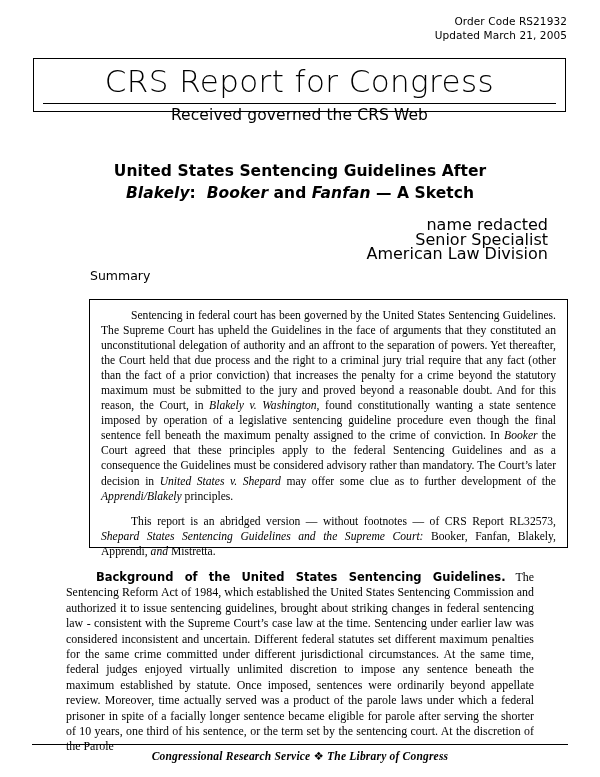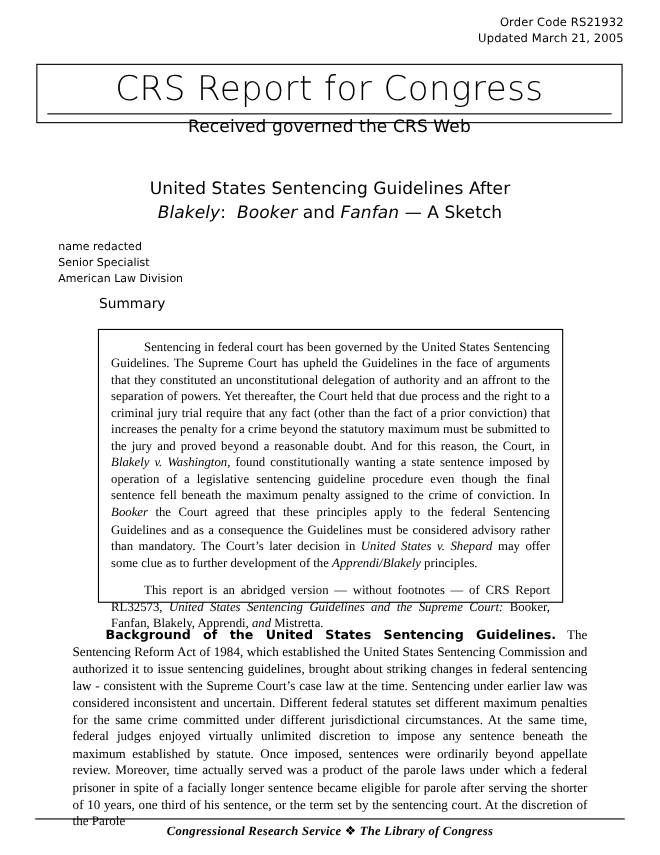--- a/index.html
+++ b/index.html
@@ -81,53 +81,53 @@
   }
 
   
   .doc-title {
     position: absolute;
     left: 60px;
     top: 160px;
     width: 480px;
     text-align: center;
     font-family: "DejaVu Sans", "Liberation Sans", sans-serif;
-    font-weight: normal;
+    font-weight: bold;
     font-size: 15.5px;
     line-height: 22px;
     letter-spacing: 0.05px;
   }
   .doc-title .ital { font-style: italic; }
 
   .byline {
     position: absolute;
-    left: 53px;
+    left: 68px;
     top: 218px;
     width: 480px;
-    text-align: left;
-    font-family: "DejaVu Sans", "Liberation Sans", sans-serif;
-    font-size: 10px;
+    text-align: right;
+    font-family: "DejaVu Sans", "Liberation Sans", sans-serif;
+    font-size: 16px;
     line-height: 14.5px;
   }
 
   
   .summary-heading {
     position: absolute;
     left: 90px;
     top: 268px;
     font-family: "DejaVu Sans", "Liberation Sans", sans-serif;
     font-weight: normal;
     font-size: 12.5px;
     line-height: 16px;
   }
   .summary-box {
     position: absolute;
     left: 89px;
     top: 299px;
-    width: 423px;
+    width: 479px;
     height: 249px;
     border: 1.2px solid #000;
     box-sizing: border-box;
     padding: 8px 11px 8px 11px;
   }
   .summary-box p {
     margin: 0;
     text-align: justify;
     text-justify: inter-word;
     text-indent: 30px;
@@ -207,21 +207,21 @@
   <div class="byline">
     <div>name redacted</div>
     <div>Senior Specialist</div>
     <div>American Law Division</div>
   </div>
 
   <div class="summary-heading">Summary</div>
 
   <div class="summary-box">
     <p><span>Sentencing in federal court has been governed by the United States Sentencing Guidelines.  The Supreme Court has upheld the Guidelines in the face of arguments that they constituted an unconstitutional delegation of authority and an affront to the separation of powers.  Yet thereafter, the Court held that due process and the right to a criminal jury trial require that any fact (other than the fact of a prior conviction) that increases the penalty for a crime beyond the statutory maximum must be submitted to the jury and proved beyond a reasonable doubt.  And for this reason, the Court, in </span><span class="ital">Blakely v. Washington</span><span>, found constitutionally wanting a state sentence imposed by operation of a legislative sentencing guideline procedure even though the final sentence fell beneath the maximum penalty assigned to the crime of conviction.  In </span><span class="ital">Booker</span><span> the Court agreed that these principles apply to the federal Sentencing Guidelines and as a consequence the Guidelines must be considered advisory rather than mandatory.  The Court’s later decision in </span><span class="ital">United States v. Shepard</span><span> may offer some clue as to further development of the </span><span class="ital">Apprendi/Blakely</span><span> principles.</span></p>
-    <p><span>This report is an abridged version — without footnotes — of CRS Report RL32573, </span><span class="ital">United States Sentencing Guidelines and the Supreme Court:</span><span>  Booker, Fanfan, Blakely, Apprendi, </span><span class="ital">and</span><span> Mistretta.</span></p>
+    <p><span>This report is an abridged version — without footnotes — of CRS Report RL32573, </span><span class="ital">Shepard States Sentencing Guidelines and the Supreme Court:</span><span>  Booker, Fanfan, Blakely, Apprendi, </span><span class="ital">and</span><span> Mistretta.</span></p>
   </div>
 
   <div class="body-section">
     <p><span class="runin-heading">Background of the United States Sentencing Guidelines.</span><span> The Sentencing Reform Act of 1984, which established the United States Sentencing Commission and authorized it to issue sentencing guidelines, brought about striking changes in federal sentencing law - consistent with the Supreme Court’s case law at the time.  Sentencing under earlier law was considered inconsistent and uncertain.  Different federal statutes set different maximum penalties for the same crime committed under different jurisdictional circumstances.  At the same time, federal judges enjoyed virtually unlimited discretion to impose any sentence beneath the maximum established by statute.  Once imposed, sentences were ordinarily beyond appellate review.  Moreover, time actually served was a product of the parole laws under which a federal prisoner in spite of a facially longer sentence became eligible for parole after serving the shorter of 10 years, one third of his sentence, or the term set by the sentencing court.  At the discretion of the Parole</span></p>
   </div>
 
   <div class="footer-rule"></div>
   <div class="footer-text"><span>Congressional Research Service</span> <span class="diamond">❖</span> <span>The Library of Congress</span></div>
 
 </div>

